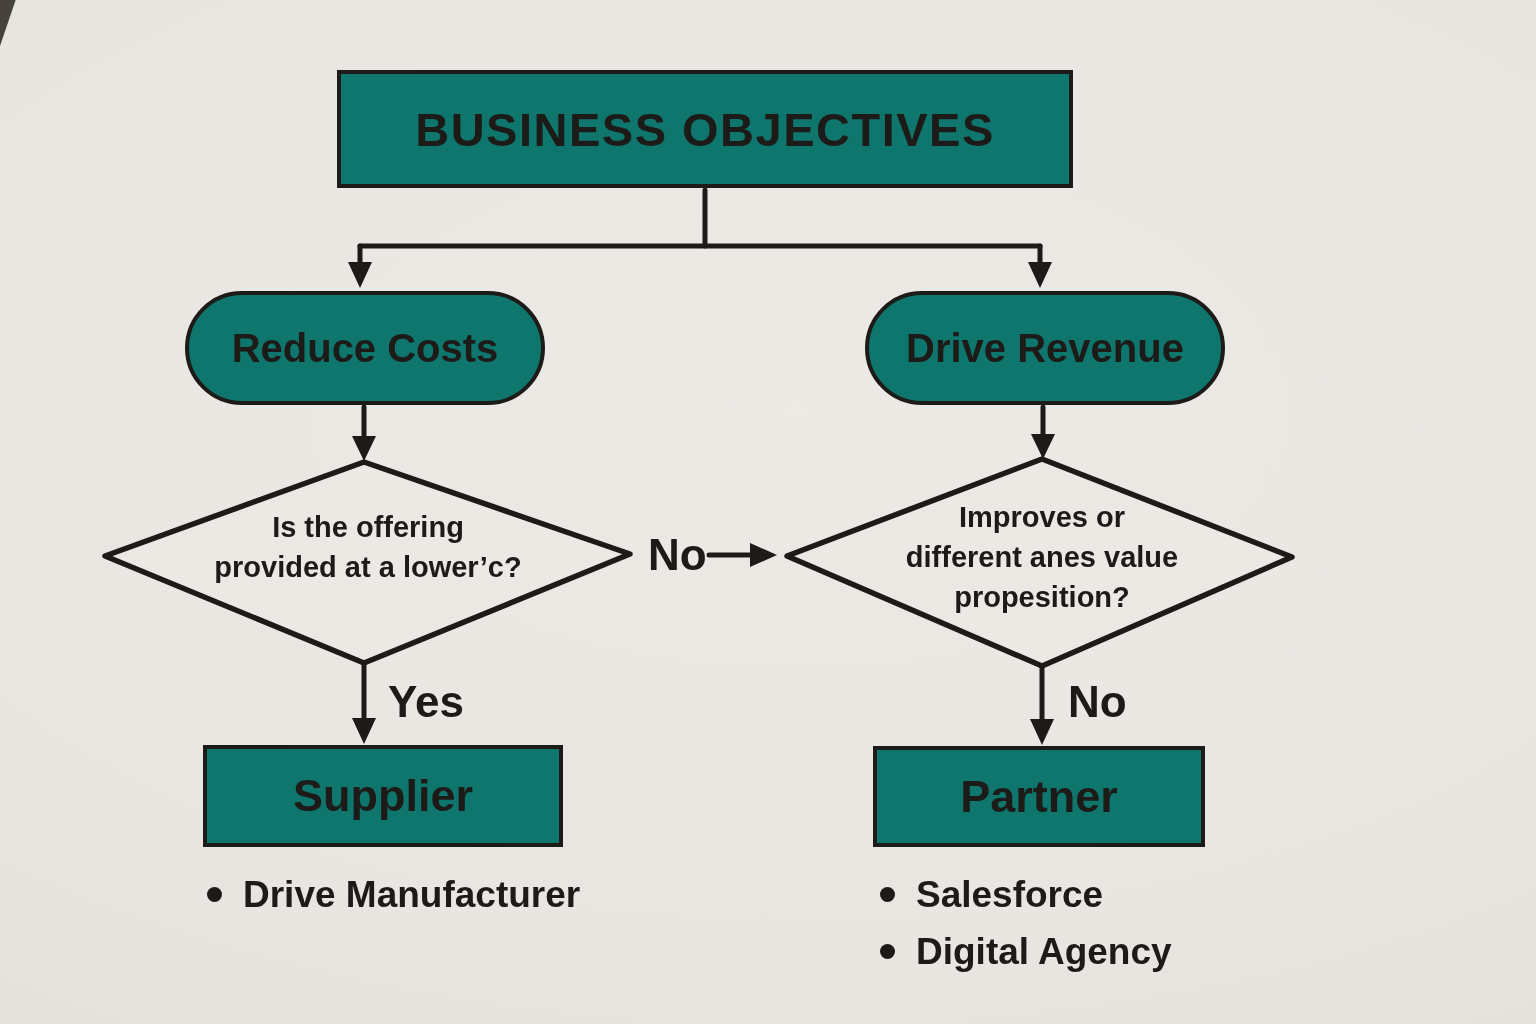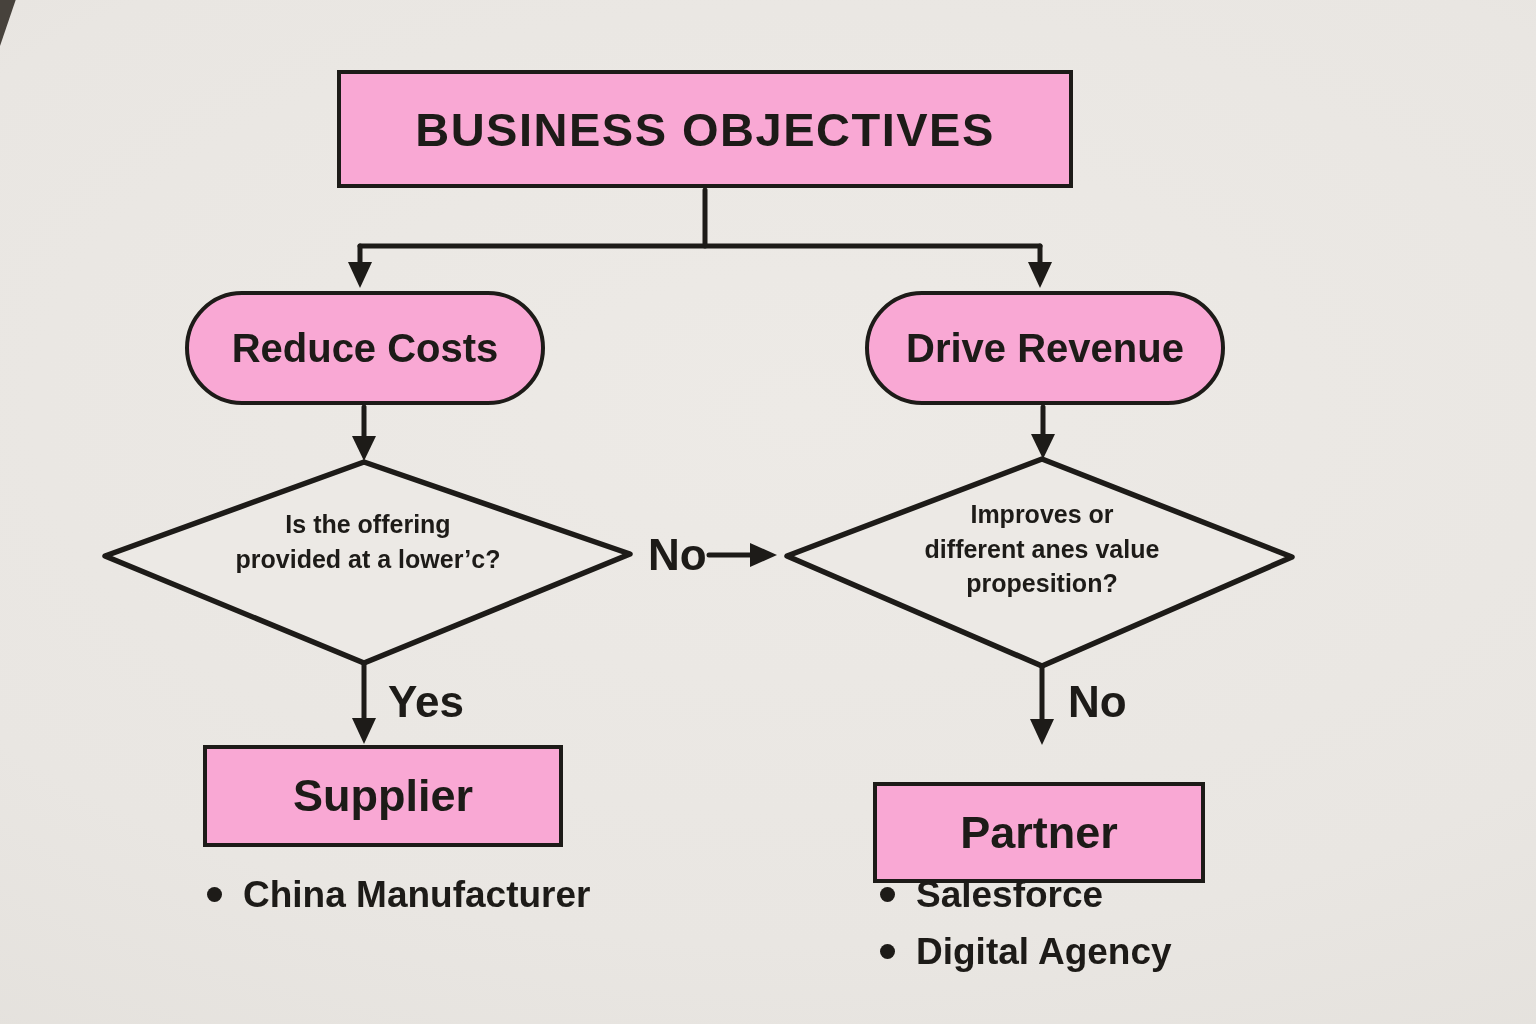--- a/index.html
+++ b/index.html
@@ -22,46 +22,46 @@
     position: absolute; left: -1px; top: -1px;
     width: 17px; height: 50px;
     background: #47423c;
     clip-path: polygon(0 0, 100% 0, 0 100%);
   }
 
   .node {
     position: absolute;
     display: flex; align-items: center; justify-content: center;
     border: 4px solid #1d1b18;
-    background: #f9a8d4;
+    background: #0f766e;
     text-align: center;
   }
   .title-box {
     left: 337px; top: 70px; width: 736px; height: 118px;
     font-size: 47px; font-weight: 700; letter-spacing: 1.5px;
   }
   .pill { width: 360px; height: 114px; border-radius: 60px; font-size: 40px; font-weight: 700; }
   .pill-left  { left: 185px; top: 291px; }
   .pill-right { left: 865px; top: 291px; }
 
   .diamond-label {
     position: absolute; text-align: center;
-    font-size: 25px; font-weight: 600; line-height: 1.38;
+    font-size: 29px; font-weight: 600; line-height: 1.38;
   }
   .diamond-label-left  { left: 140px; top: 507px; width: 456px; }
   .diamond-label-right { left: 812px; top: 497px; width: 460px; }
 
   .edge-label { position: absolute; font-size: 44px; font-weight: 600; }
   .edge-no-mid   { left: 648px; top: 530px; }
   .edge-yes-left { left: 388px; top: 677px; }
   .edge-no-right { left: 1068px; top: 677px; }
 
   .result-box { font-size: 45px; font-weight: 700; }
   .supplier-box { left: 203px; top: 745px; width: 360px; height: 102px; }
-  .partner-box  { left: 873px; top: 782px; width: 332px; height: 101px; }
+  .partner-box  { left: 873px; top: 746px; width: 332px; height: 101px; }
 
   .example-list { position: absolute; font-size: 37px; font-weight: 600; }
   .supplier-list { left: 207px; top: 866px; }
   .partner-list  { left: 880px; top: 866px; }
   .example-item { display: flex; align-items: center; height: 57px; }
   .bullet {
     width: 15px; height: 15px; border-radius: 50%;
     background: #1d1b18; margin-right: 21px; flex: none;
   }
 </style>
@@ -126,21 +126,21 @@
   <div class="node result-box supplier-box">
     <span>Supplier</span>
   </div>
   <div class="node result-box partner-box">
     <span>Partner</span>
   </div>
 
   <div class="example-list supplier-list">
     <div class="example-item">
       <span class="bullet"></span>
-      <span>China Manufacturer</span>
+      <span>Drive Manufacturer</span>
     </div>
   </div>
   <div class="example-list partner-list">
     <div class="example-item">
       <span class="bullet"></span>
       <span>Salesforce</span>
     </div>
     <div class="example-item">
       <span class="bullet"></span>
       <span>Digital Agency</span>

